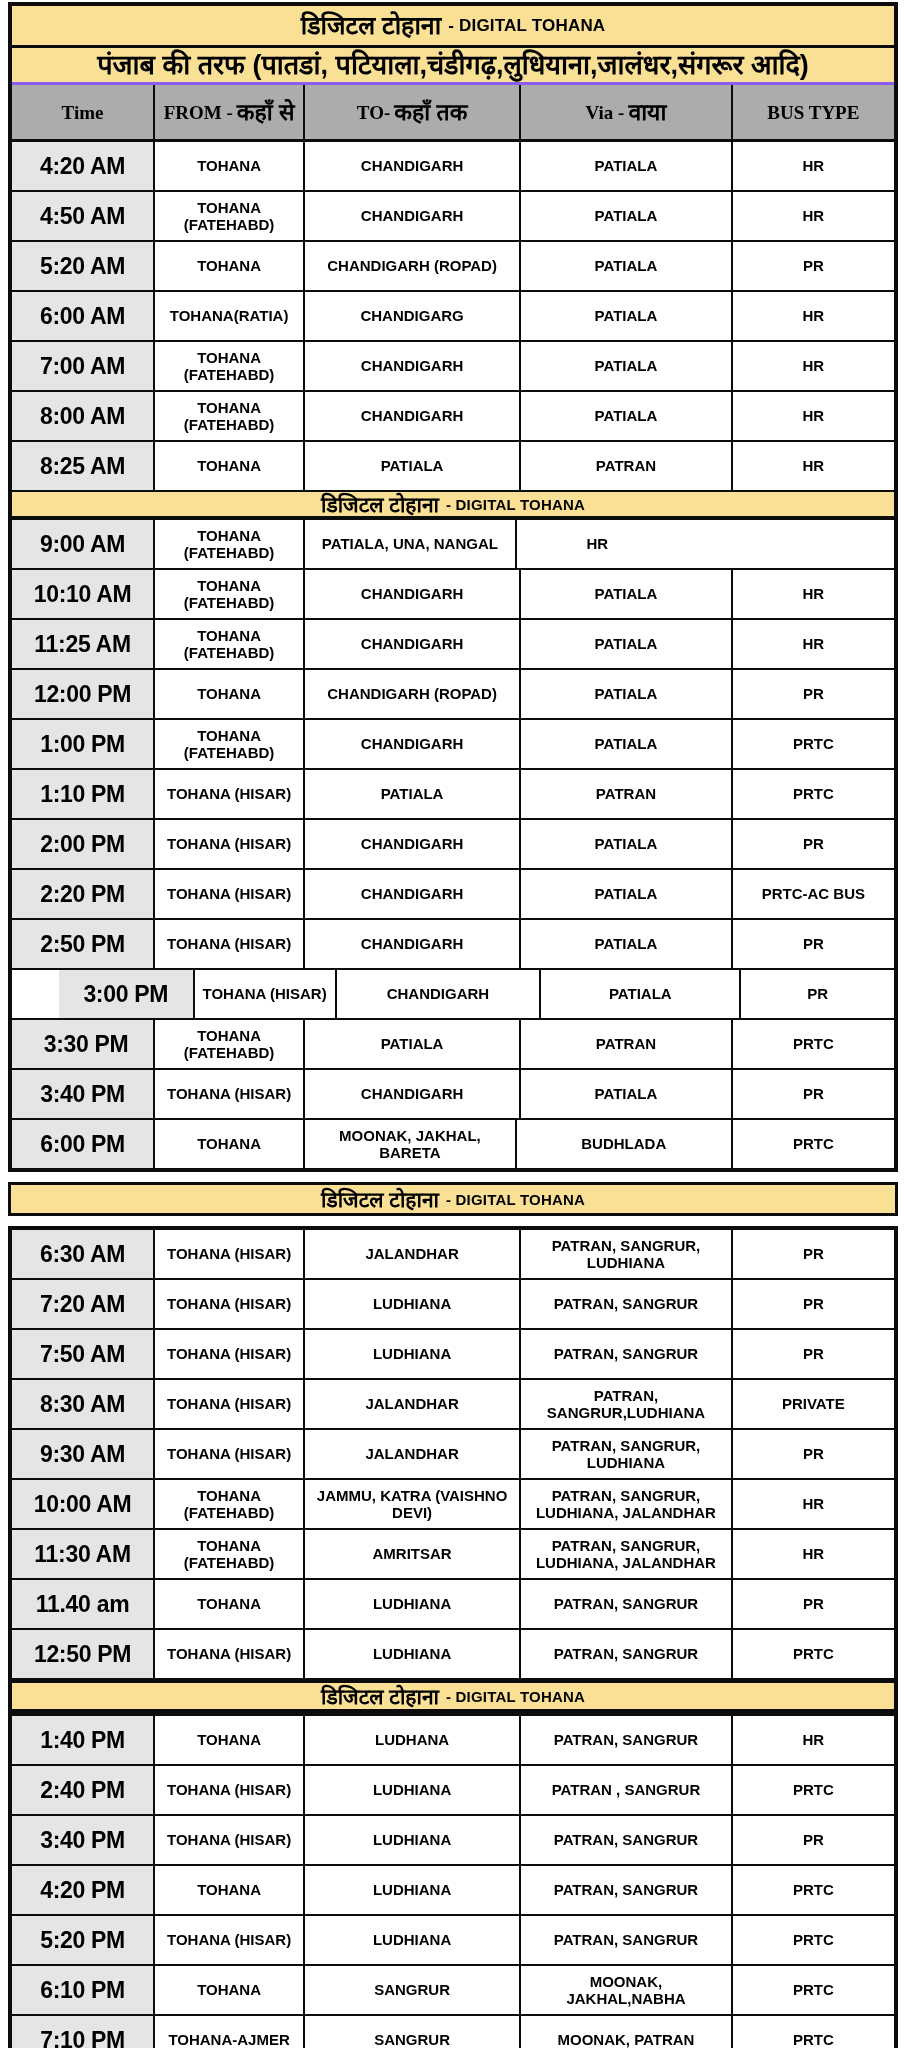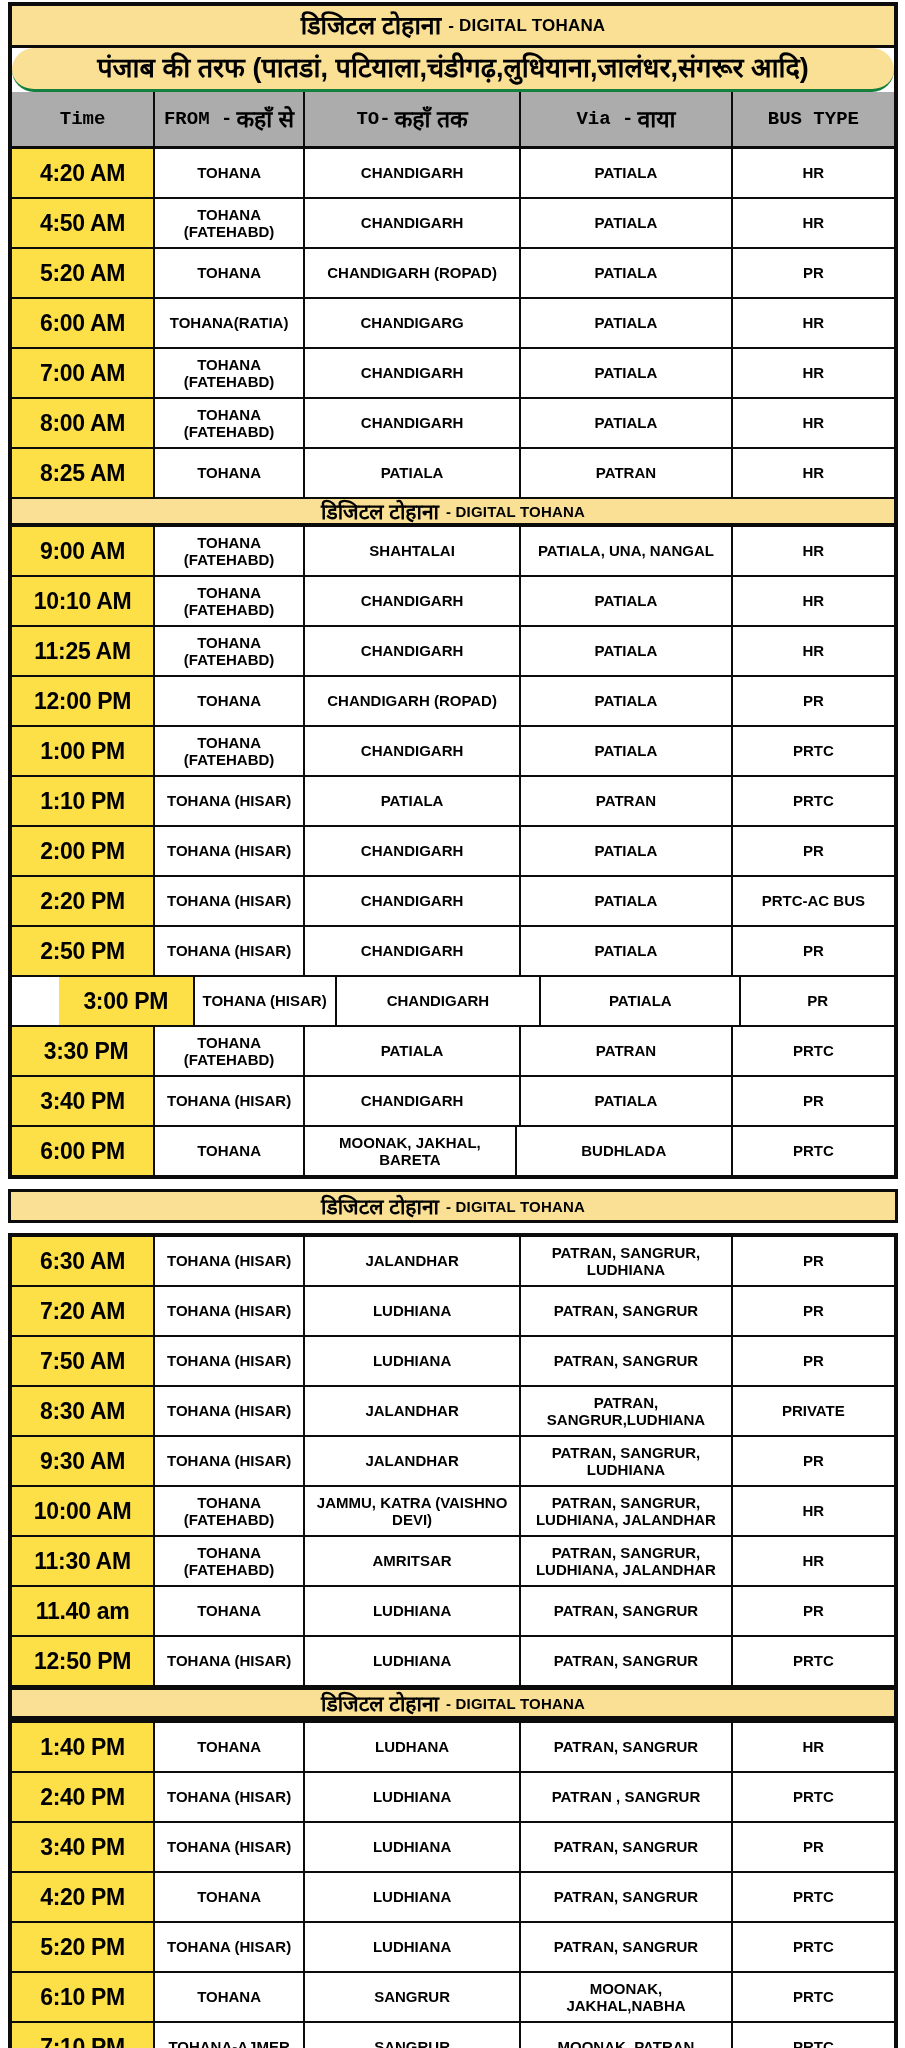--- a/index.html
+++ b/index.html
@@ -26,61 +26,61 @@
     background:#f9e095;
     display:flex;align-items:center;justify-content:center;
     gap:7px;
     text-align:center;
   }
   .band .hi{font-weight:bold;font-size:21px;line-height:1;}
   .band .en{font-weight:bold;font-size:15px;line-height:1;letter-spacing:.2px;}
   .title-band{height:42px;border-bottom:3px solid #0c0c0c;}
   .title-band .hi{font-size:25px;}
   .title-band .en{font-size:17px;}
-  .subtitle-band{height:44px;border-bottom:3px solid #15803d;border-radius:22px;}
+  .subtitle-band{height:37px;border-bottom:3px solid #8b5cf6;}
   .subtitle-band .sub{font-weight:bold;font-size:27px;line-height:1.05;}
   .sep-band{height:28px;border-top:2px solid #0c0c0c;border-bottom:2px solid #0c0c0c;}
   .sep-band.heavy{height:36px;border-top:5px solid #0c0c0c;border-bottom:5px solid #0c0c0c;}
   .boxed-band{
     height:34px;margin:5px 0;
     border:3px solid #0c0c0c;
   }
   
   .hrow{
     display:flex;height:54px;background:#acacac;
     border-bottom:3px solid #0c0c0c;
   }
   .hcell{
     box-sizing:border-box;
     display:flex;flex-direction:row;align-items:center;justify-content:center;
     flex-wrap:wrap;gap:4px;
     border-left:2px solid #0c0c0c;
     text-align:center;padding:2px;
   }
   .hcell:first-child{border-left:none;}
-  .hcell .hen{font-family:Liberation Mono, monospace;font-weight:bold;font-size:19px;line-height:1;text-align:center;}
+  .hcell .hen{font-family:Liberation Serif, serif;font-weight:bold;font-size:19px;line-height:1;text-align:center;}
   .hcell .hhi{font-weight:bold;font-size:23px;line-height:1.05;}
   
   .row{
     display:flex;height:48px;border-top:2px solid #0c0c0c;
   }
   .row:first-child{border-top:none;}
   .cell{
     box-sizing:border-box;
     display:flex;align-items:center;justify-content:center;
     border-left:2px solid #0c0c0c;
     text-align:center;
     font-weight:bold;font-size:15px;line-height:1.15;
     white-space:pre-line;
     padding:1px 3px;
     overflow:hidden;
   }
   .cell:first-child{border-left:none;}
   .c-time{
-    background:#fde047;
+    background:#e5e5e5;
     font-weight:600;font-size:23px;letter-spacing:-0.3px;
     font-stretch:condensed;
   }
   .gap{height:5px;background:#fff;}
 </style>
 </head>
 <body>
 
 <div class="page">
 
@@ -166,21 +166,20 @@
           <div class="cell" style="width: 18.5%;">HR</div>
         </div>
         <div class="band sep-band">
           <span class="hi">डिजिटल टोहाना</span>
           <span class="en">- DIGITAL TOHANA</span>
         </div>
         <div class="row">
           <div class="cell c-time" style="width: 16%;">9:00 AM</div>
           <div class="cell" style="width: 17%;">TOHANA
 (FATEHABD)</div>
-          <div class="cell" style="width: 24.5%;">SHAHTALAI</div>
           <div class="cell" style="width: 24%;">PATIALA, UNA, NANGAL</div>
           <div class="cell" style="width: 18.5%;">HR</div>
         </div>
         <div class="row">
           <div class="cell c-time" style="width: 16%;">10:10 AM</div>
           <div class="cell" style="width: 17%;">TOHANA
 (FATEHABD)</div>
           <div class="cell" style="width: 24.5%;">CHANDIGARH</div>
           <div class="cell" style="width: 24%;">PATIALA</div>
           <div class="cell" style="width: 18.5%;">HR</div>

